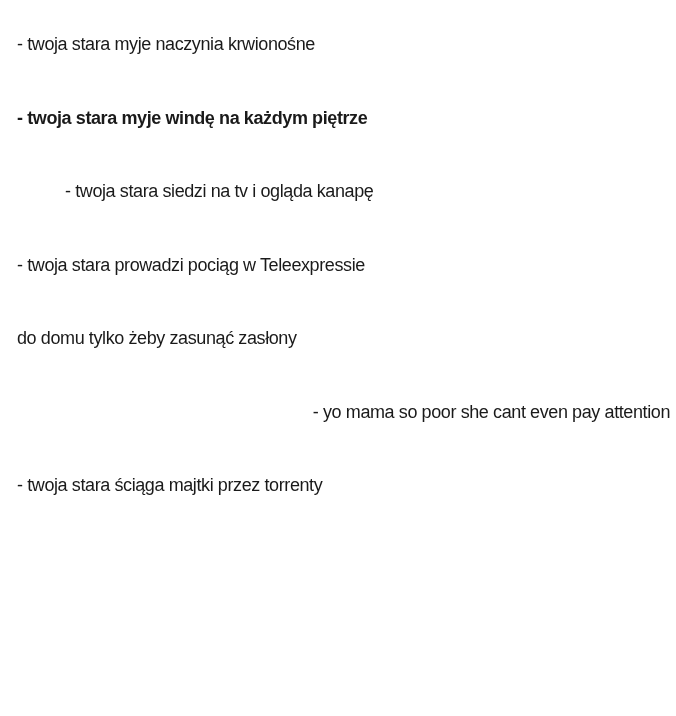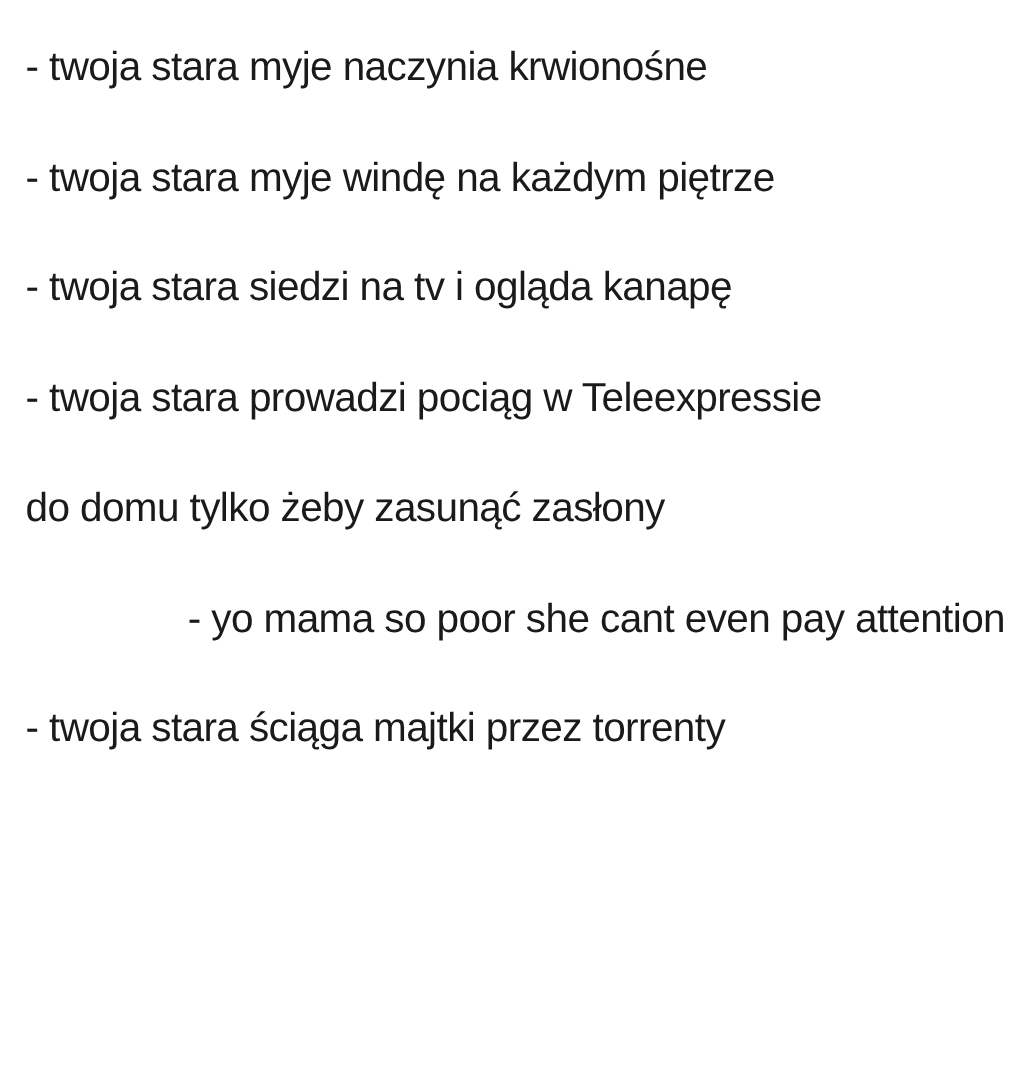--- a/index.html
+++ b/index.html
@@ -8,46 +8,46 @@
     padding: 0;
   }
   body {
     width: 676px;
     height: 716px;
     overflow: hidden;
     font-family: "Liberation Sans", "DejaVu Sans", sans-serif;
   }
   .jokes-list {
     padding: 26px 6px 0 17px;
-    font-size: 27px;
+    font-size: 18px;
     letter-spacing: -0.4px;
   }
   .joke {
     margin: 0 0 37px 0;
   }
   .joke-line {
     line-height: 36.5px;
     white-space: nowrap;
   }
 </style>
 </head>
 <body style="background: rgb(255, 255, 255);">
 
 <main class="jokes-list" style="color: rgb(26, 26, 26);">
 
   <p class="joke">
     <span class="joke-line" style="display: block;">- twoja stara myje naczynia krwionośne</span>
   </p>
 
   <p class="joke">
-    <span class="joke-line" style="display: block;">- twoja stara myje windę na każdym piętrze</span>
+    <span class="joke-line" style="display: block; font-weight: bold;">- twoja stara myje windę na każdym piętrze</span>
   </p>
 
   <p class="joke">
-    <span class="joke-line" style="display: block;">- twoja stara siedzi na tv i ogląda kanapę</span>
+    <span class="joke-line" style="display: block; margin-left: 48px;">- twoja stara siedzi na tv i ogląda kanapę</span>
   </p>
 
 
   <p class="joke">
     <span class="joke-line" style="display: block;">- twoja stara prowadzi pociąg w Teleexpressie</span>
   </p>
 
   <p class="joke">
     <span class="joke-line" style="display: block;">do domu tylko żeby zasunąć zasłony</span>
   </p>

